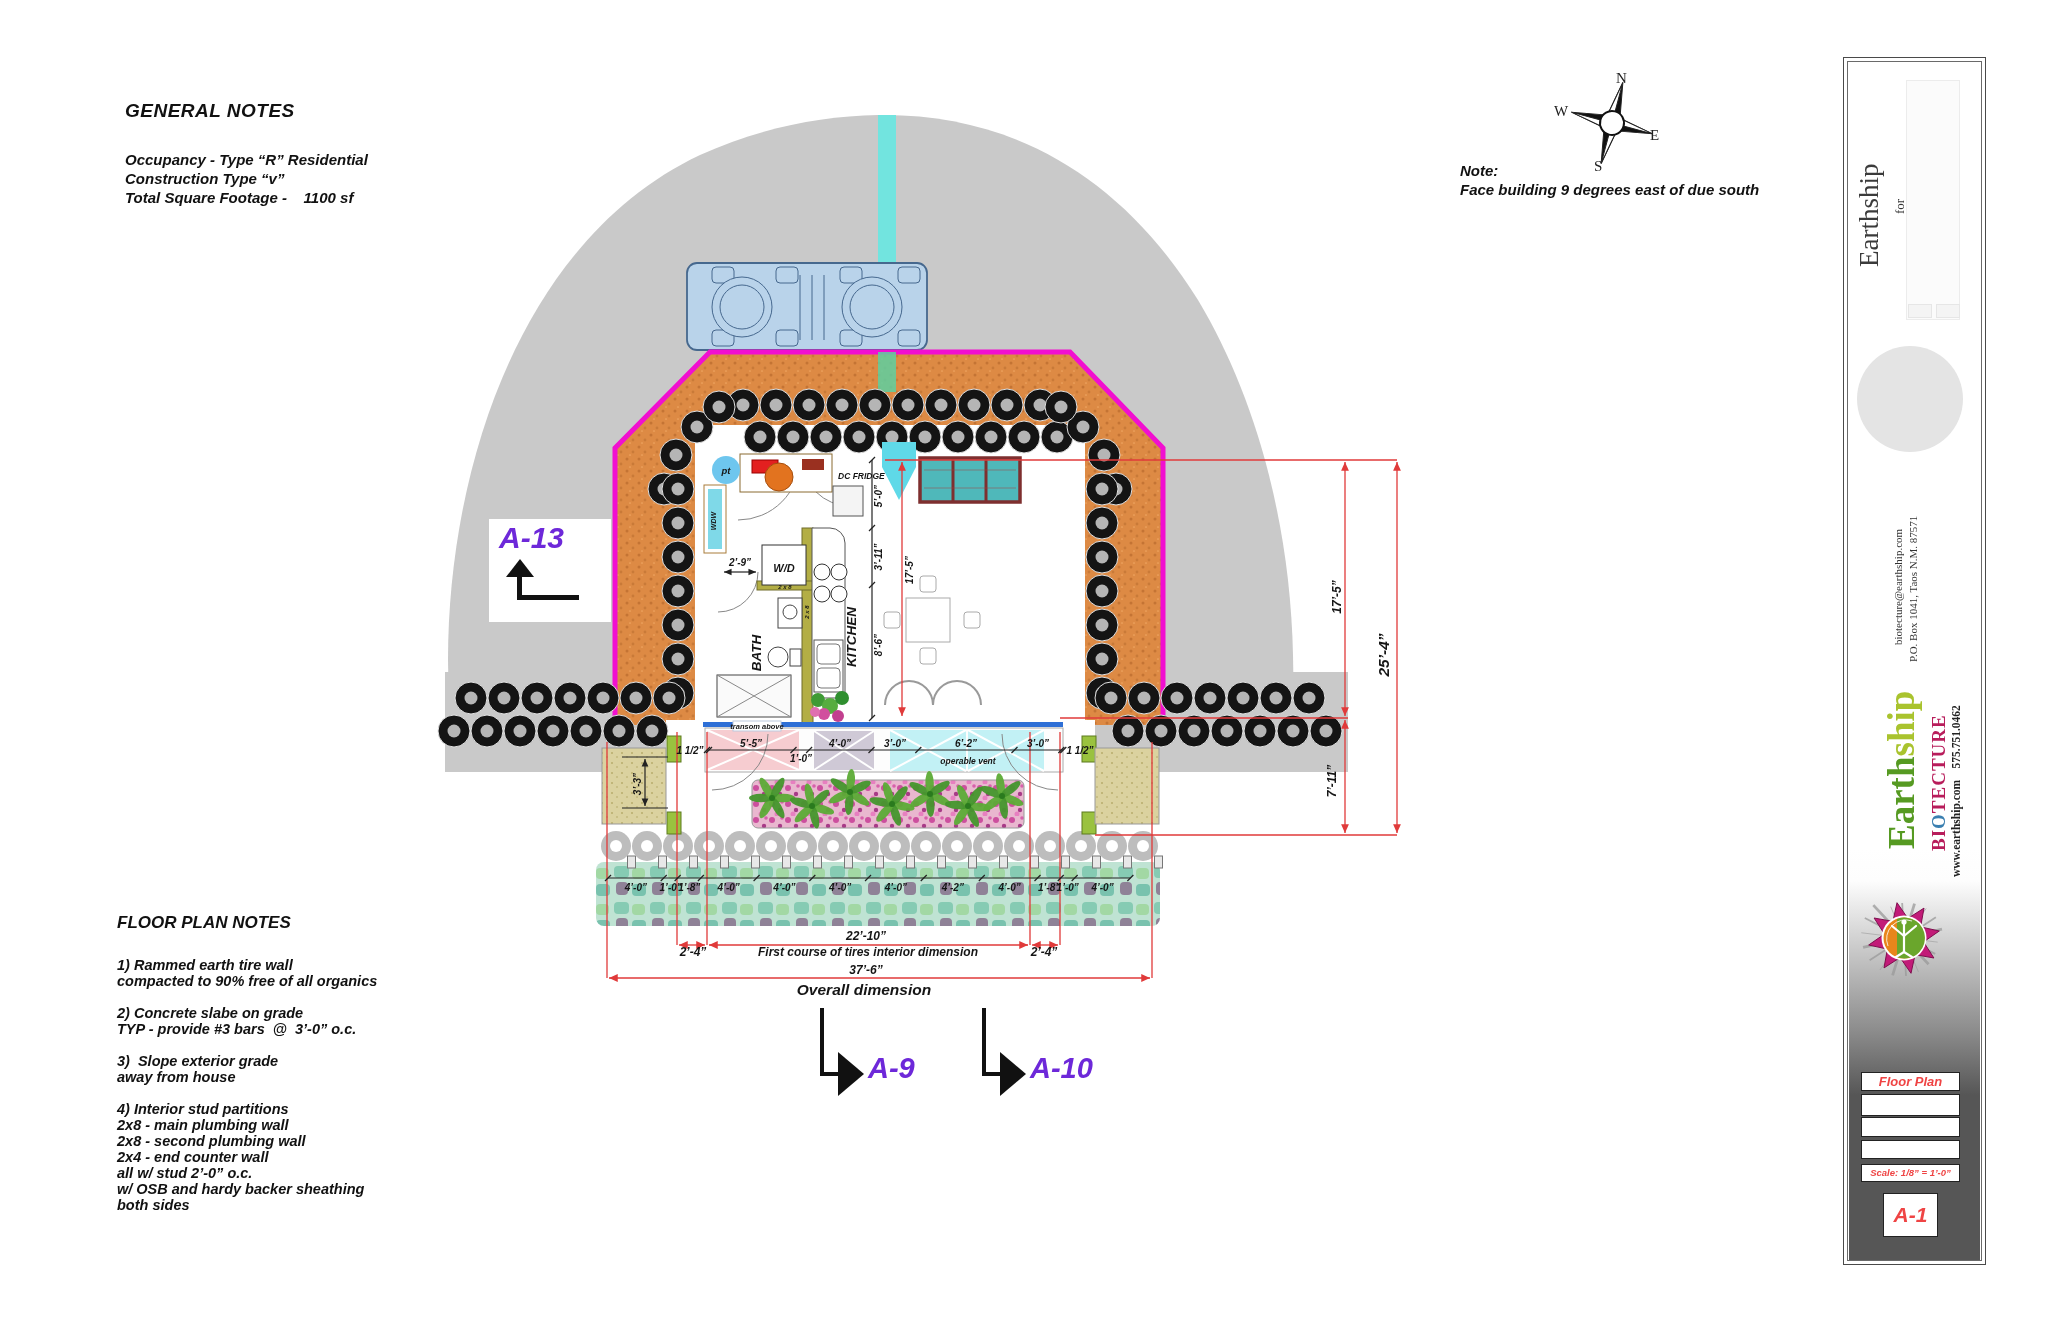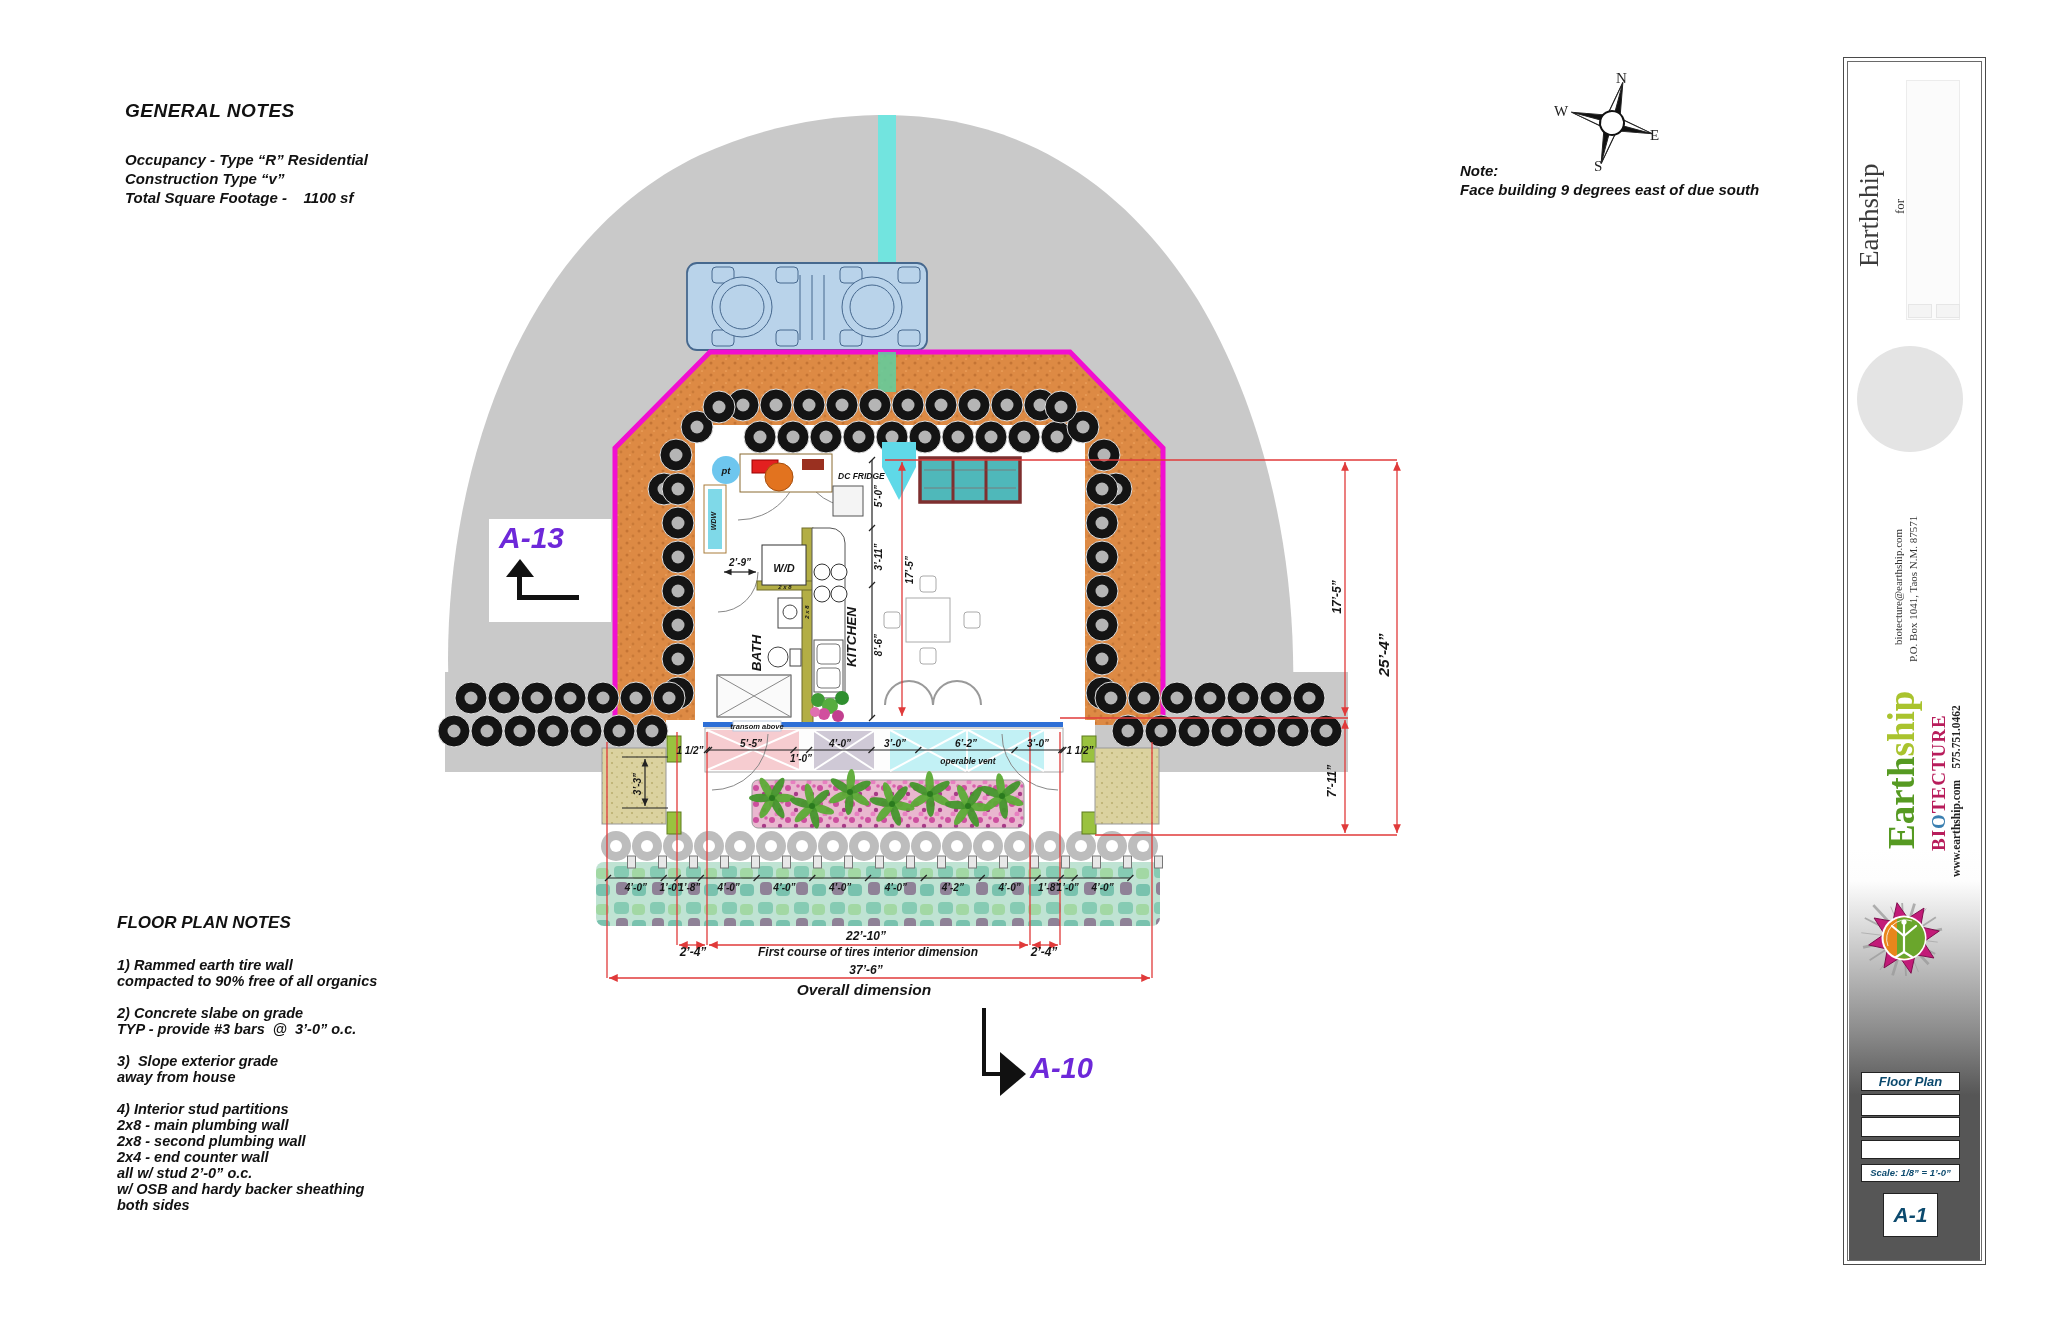--- a/index.html
+++ b/index.html
@@ -24,21 +24,21 @@
   .pttxt{font-family:"Liberation Serif",serif;font-size:9.5px;font-weight:700;}
   .rl{stroke:#e03a3a;stroke-width:1.3;fill:none;}
   .bl{stroke:#222;stroke-width:1.2;fill:none;}
   .thin{stroke:#888;stroke-width:1;fill:none;}
   
   #titleblock{left:1843px;top:57px;width:141px;height:1206px;border:1.5px solid #4a4a4a;background:#fff;}
   .tb-inner{position:absolute;left:3px;top:3px;right:3px;bottom:3px;border:1px solid #6a6a6a;}
   .vtext{position:absolute;writing-mode:vertical-rl;transform:rotate(180deg);text-align:center;
          font-family:"Liberation Serif",serif;color:#333;}
   .wbox{position:absolute;left:17px;width:97px;background:#fff;border:1px solid #222;}
-  .wbox-label{font-style:italic;font-weight:700;color:#0c4a6e;text-align:center;
+  .wbox-label{font-style:italic;font-weight:700;color:#ef4444;text-align:center;
               font-family:"Liberation Sans",sans-serif;}
 </style>
 </head>
 <body>
 
 <div id="root">
 
   <div class="abs notes h1" style="left:125px;top:100px;">GENERAL NOTES</div>
   <div class="abs notes body15" style="left:125px;top:150px;">Occupancy - Type “R” Residential
 Construction Type “v”
@@ -689,20 +689,26 @@
     </g>
   </svg>
 
   <div id="a13-box" class="abs" style="left:489px;top:519px;width:122px;height:103px;">
     <span class="mk-label abs" style="left:10px;top:2px;font-size:30px;">A-13</span>
     <div class="bar" style="left:28px;top:76px;width:62px;height:5px;"></div>
     <div class="bar" style="left:28px;top:56px;width:5px;height:25px;"></div>
     <div class="abs" style="left:17px;top:40px;width:0;height:0;border-left:14px solid transparent;border-right:14px solid transparent;border-bottom:18px solid #111;"></div>
   </div>
 
+  <div class="abs" style="left:820px;top:1008px;width:150px;height:100px;">
+    <div class="bar" style="left:0;top:0;width:4px;height:68px;"></div>
+    <div class="bar" style="left:0;top:64px;width:18px;height:4px;"></div>
+    <div class="abs" style="left:18px;top:44px;width:0;height:0;border-top:22px solid transparent;border-bottom:22px solid transparent;border-left:26px solid #111;"></div>
+    <span class="mk-label abs" style="left:48px;top:44px;font-size:29px;">A-9</span>
+  </div>
   <div class="abs" style="left:982px;top:1008px;width:150px;height:100px;">
     <div class="bar" style="left:0;top:0;width:4px;height:68px;"></div>
     <div class="bar" style="left:0;top:64px;width:18px;height:4px;"></div>
     <div class="abs" style="left:18px;top:44px;width:0;height:0;border-top:22px solid transparent;border-bottom:22px solid transparent;border-left:26px solid #111;"></div>
     <span class="mk-label abs" style="left:48px;top:44px;font-size:29px;">A-10</span>
   </div>
 
   <div id="titleblock" class="abs">
     <div class="tb-inner"></div>
     <div class="abs" style="left:62px;top:22px;width:52px;height:238px;background:#fbfbfb;border:1px solid #ececec;"></div>

